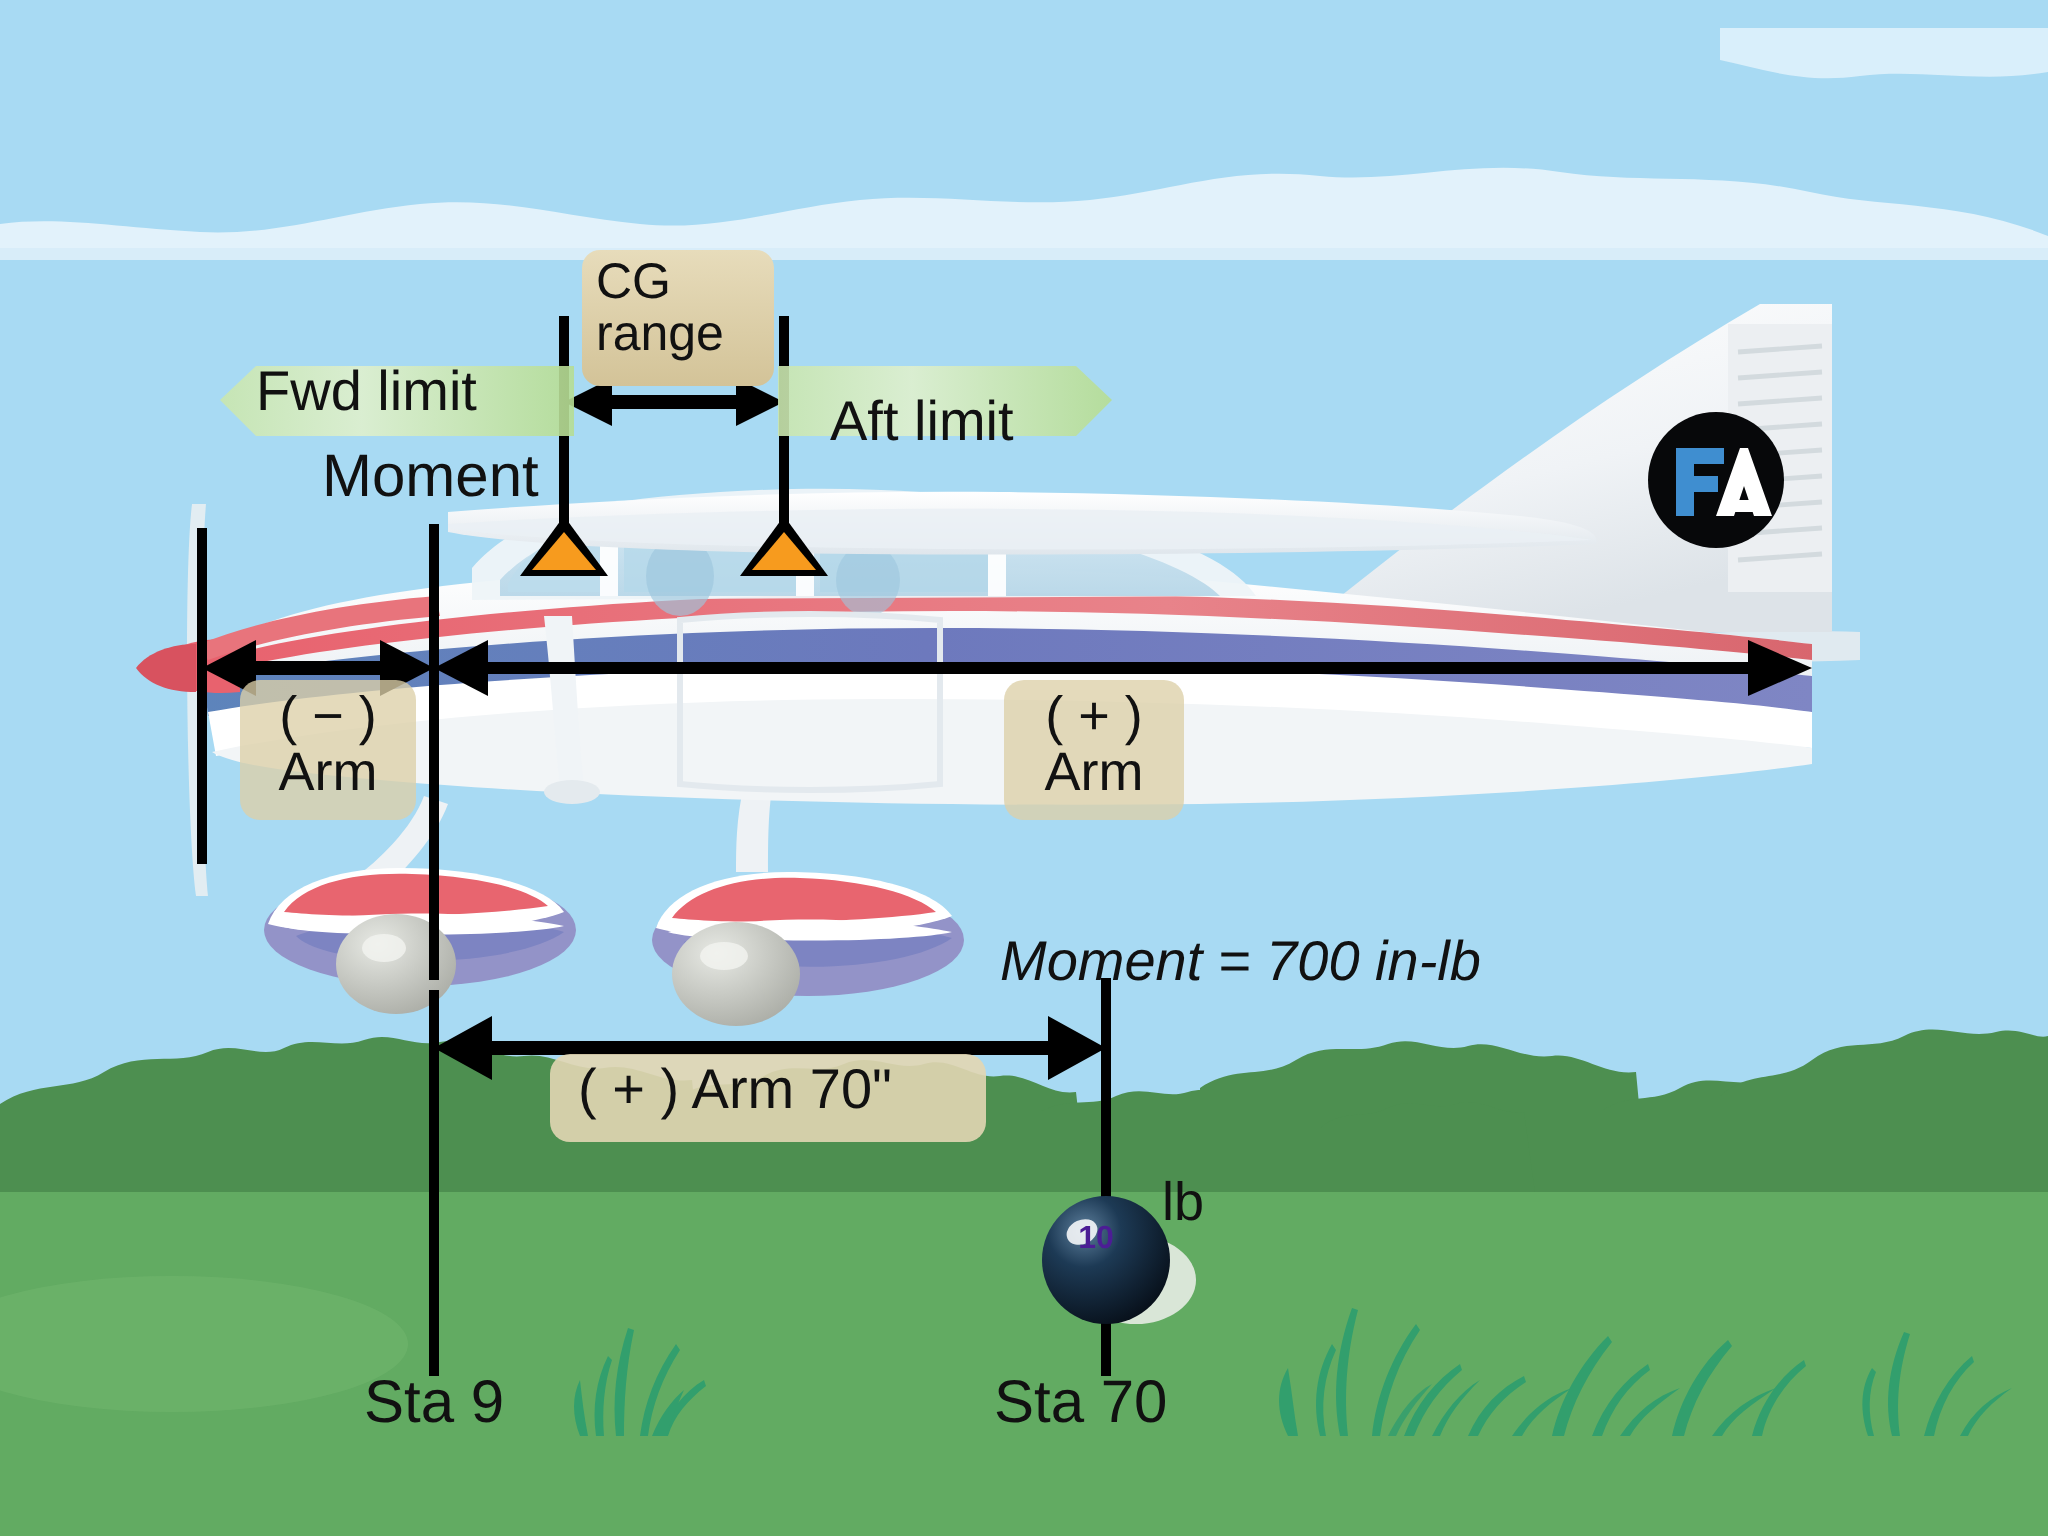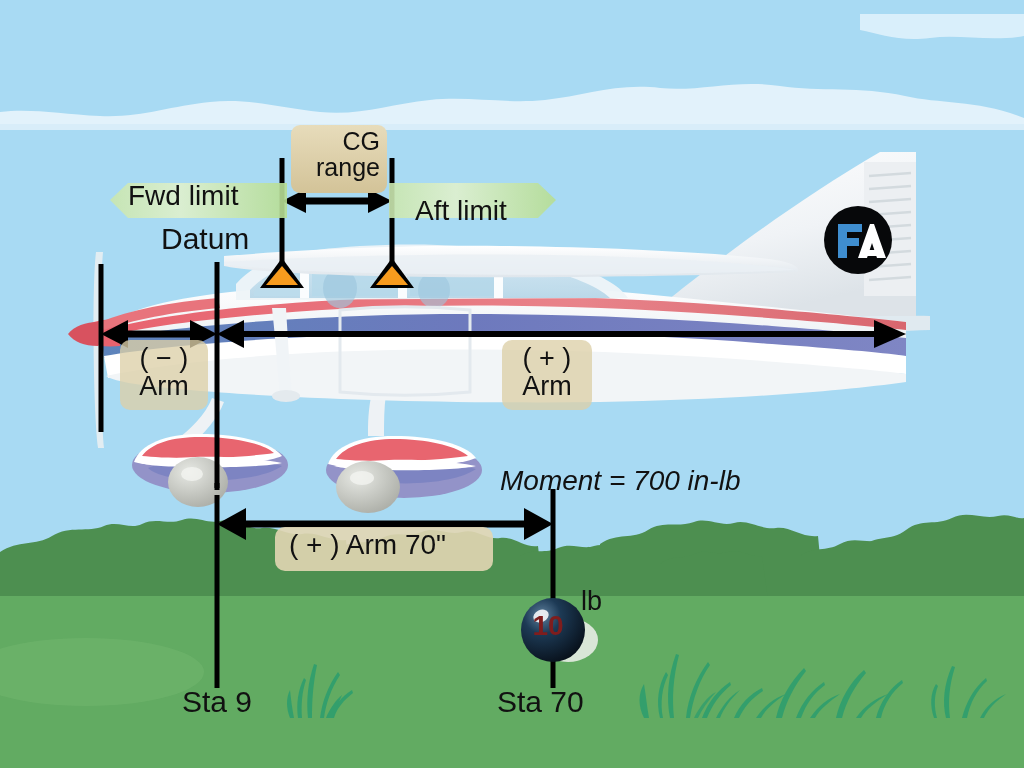--- a/index.html
+++ b/index.html
@@ -28,29 +28,29 @@
   .lbl {
     position: absolute;
     color: #111111;
     font-family: "Liberation Sans", sans-serif;
     white-space: nowrap;
     line-height: 1.02;
   }
   .lbl-datum      { left: 161px; top: 224px; font-size: 30px; }
   .lbl-fwd        { left: 128px; top: 182px; font-size: 28px; }
   .lbl-aft        { left: 415px; top: 182px; font-size: 28px; margin-top: 15px; }
-  .lbl-cg         { left: 298px; top: 129px; font-size: 25px; text-align: right; width: 82px; }
+  .lbl-cg         { left: 298px; top: 129px; font-size: 25px; text-align: left; width: 82px; }
   .lbl-negarm     { left: 128px; top: 345px; font-size: 27px; text-align: center; width: 72px; }
   .lbl-posarm     { left: 510px; top: 345px; font-size: 27px; text-align: center; width: 74px; }
   .lbl-moment     { left: 500px; top: 467px; font-size: 28px; font-style: italic; }
   .lbl-armseventy { left: 289px; top: 531px; font-size: 28px; }
   .lbl-sta0       { left: 182px; top: 687px; font-size: 30px; }
   .lbl-sta70      { left: 497px; top: 687px; font-size: 30px; }
   .lbl-lb         { left: 581px; top: 588px; font-size: 27px; }
-  .lbl-weight     { left: 528px; top: 612px; font-size: 28px; font-weight: bold; color: #7f1d1d; text-align: center; width: 40px; }
+  .lbl-weight     { left: 528px; top: 612px; font-size: 16px; font-weight: bold; color: #4c1d95; text-align: center; width: 40px; }
 </style>
 </head>
 <body>
 
 <div id="stage">
 
   <svg class="layer" viewBox="0 0 1024 768">
     <defs>
       <linearGradient id="gFuseTop" x1="0" y1="0" x2="0" y2="1">
         <stop offset="0%" stop-color="#ffffff"></stop>
@@ -349,21 +349,21 @@
     <rect x="275" y="527" width="218" height="44" rx="10" ry="10" fill="#e2d6b2" opacity="0.9"></rect>
   </svg>
 
   <div class="lbl lbl-cg">
     <div>CG</div>
     <div>range</div>
   </div>
 
   <div class="lbl lbl-fwd">Fwd limit</div>
   <div class="lbl lbl-aft">Aft limit</div>
-  <div class="lbl lbl-datum">Datum</div>
+  <div class="lbl lbl-datum">Moment</div>
 
   <div class="lbl lbl-negarm">
     <div>( − )</div>
     <div>Arm</div>
   </div>
 
   <div class="lbl lbl-posarm">
     <div>( + )</div>
     <div>Arm</div>
   </div>

